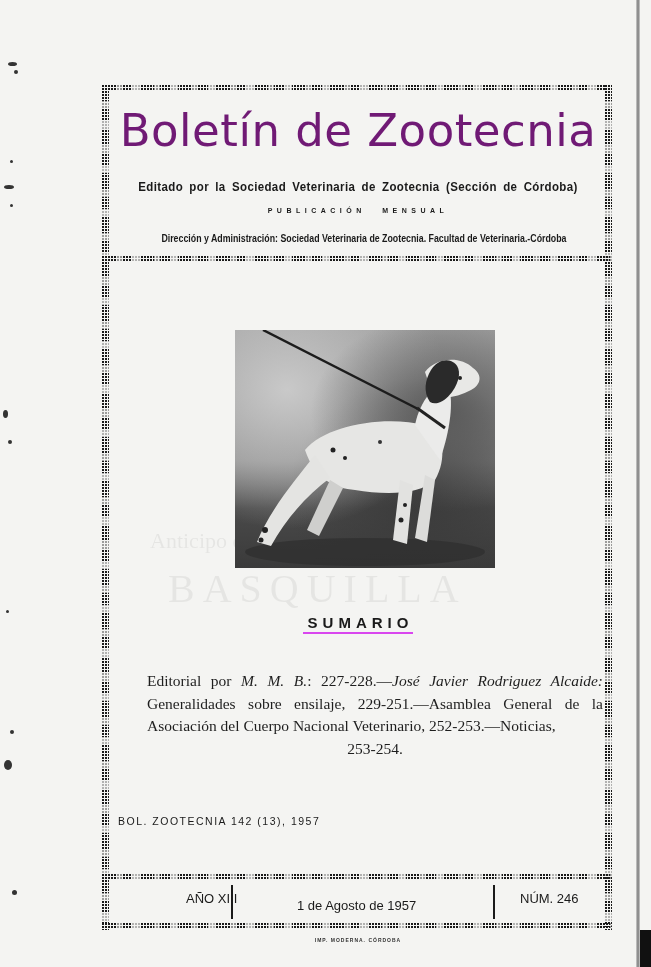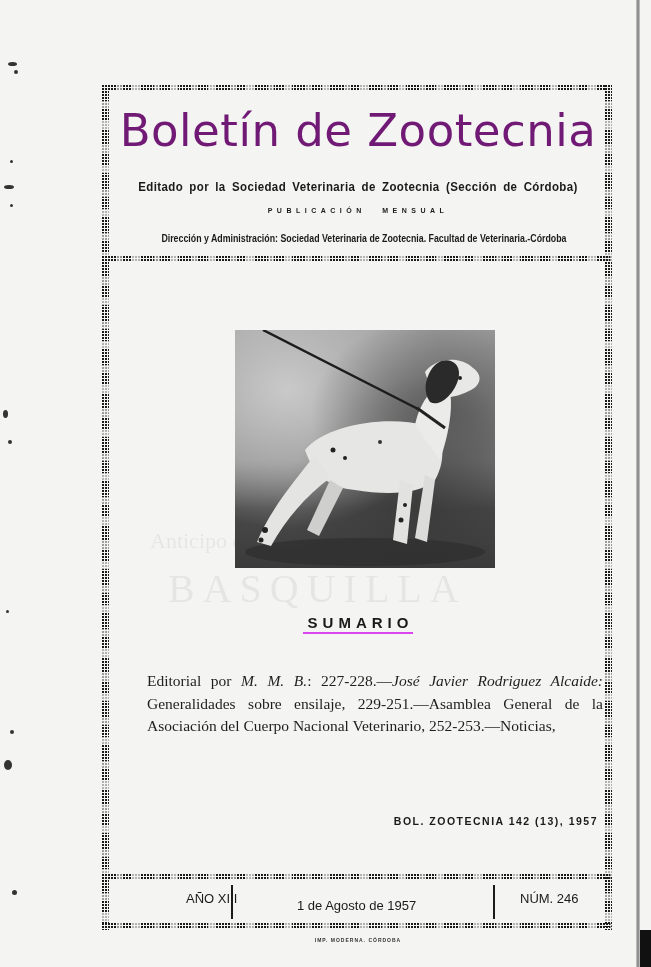--- a/index.html
+++ b/index.html
@@ -92,22 +92,22 @@
   }
   .summary-text {
     position: absolute; left: 132px; top: 655px; width: 456px;
     font-family: "Liberation Serif", serif; font-size: 15.5px; line-height: 22.5px;
     text-align: justify; color: #1e1e1e;
   }
   .summary-text .last { display: block; text-align: center; }
   .summary-text i { font-style: italic; }
 
   .citation {
-    position: absolute; left: 118px; top: 815px; width: 480px; text-align: right;
-    font-weight: bold; font-size: 10.5px; letter-spacing: 1.5px; white-space: nowrap;
+    position: absolute; left: 118px; top: 815px; width: 480px; text-align: left;
+    font-weight: normal; font-size: 10.5px; letter-spacing: 1.5px; white-space: nowrap;
   }
 
   .footer-cell {
     position: absolute; top: 891px; font-size: 13px; white-space: nowrap; color: #1a1a1a;
   }
   .footer-sep { position: absolute; width: 2px; background: #1a1a1a; }
 
   .imprint {
     position: absolute; left: 118px; top: 937px; width: 480px; text-align: center;
     font-weight: bold; font-size: 5px; letter-spacing: 1px; color: #333;
@@ -188,20 +188,21 @@
     <circle cx="225" cy="48" r="2" fill="#222"></circle>
   </svg>
 </figure>
 
 <section>
   <div class="sumario-heading">
     <span>SUMARIO</span>
   </div>
   <p class="summary-text" style="margin:15px;">
     <span>Editorial por </span><i>M. M. B.</i><span>: 227-228.—</span><i>José Javier Rodriguez Alcaide:</i><span> Generalidades sobre ensilaje, 229-251.—Asamblea General de la Asociación del Cuerpo Nacional Veterinario, 252-253.—Noticias,</span>
+    <span class="last">253-254.</span>
   </p>
 </section>
 
 <div class="citation">BOL. ZOOTECNIA 142 (13), 1957</div>
 
 <footer>
   <div class="footer-cell" style="left:142px;margin-left:44px;">AÑO XIII</div>
   <div class="footer-sep" style="left:231px;top:885px;height:34px;"></div>
   <div class="footer-cell" style="left:297px;margin-top:7px;">1 de Agosto de 1957</div>
   <div class="footer-sep" style="left:493px;top:885px;height:34px;"></div>

